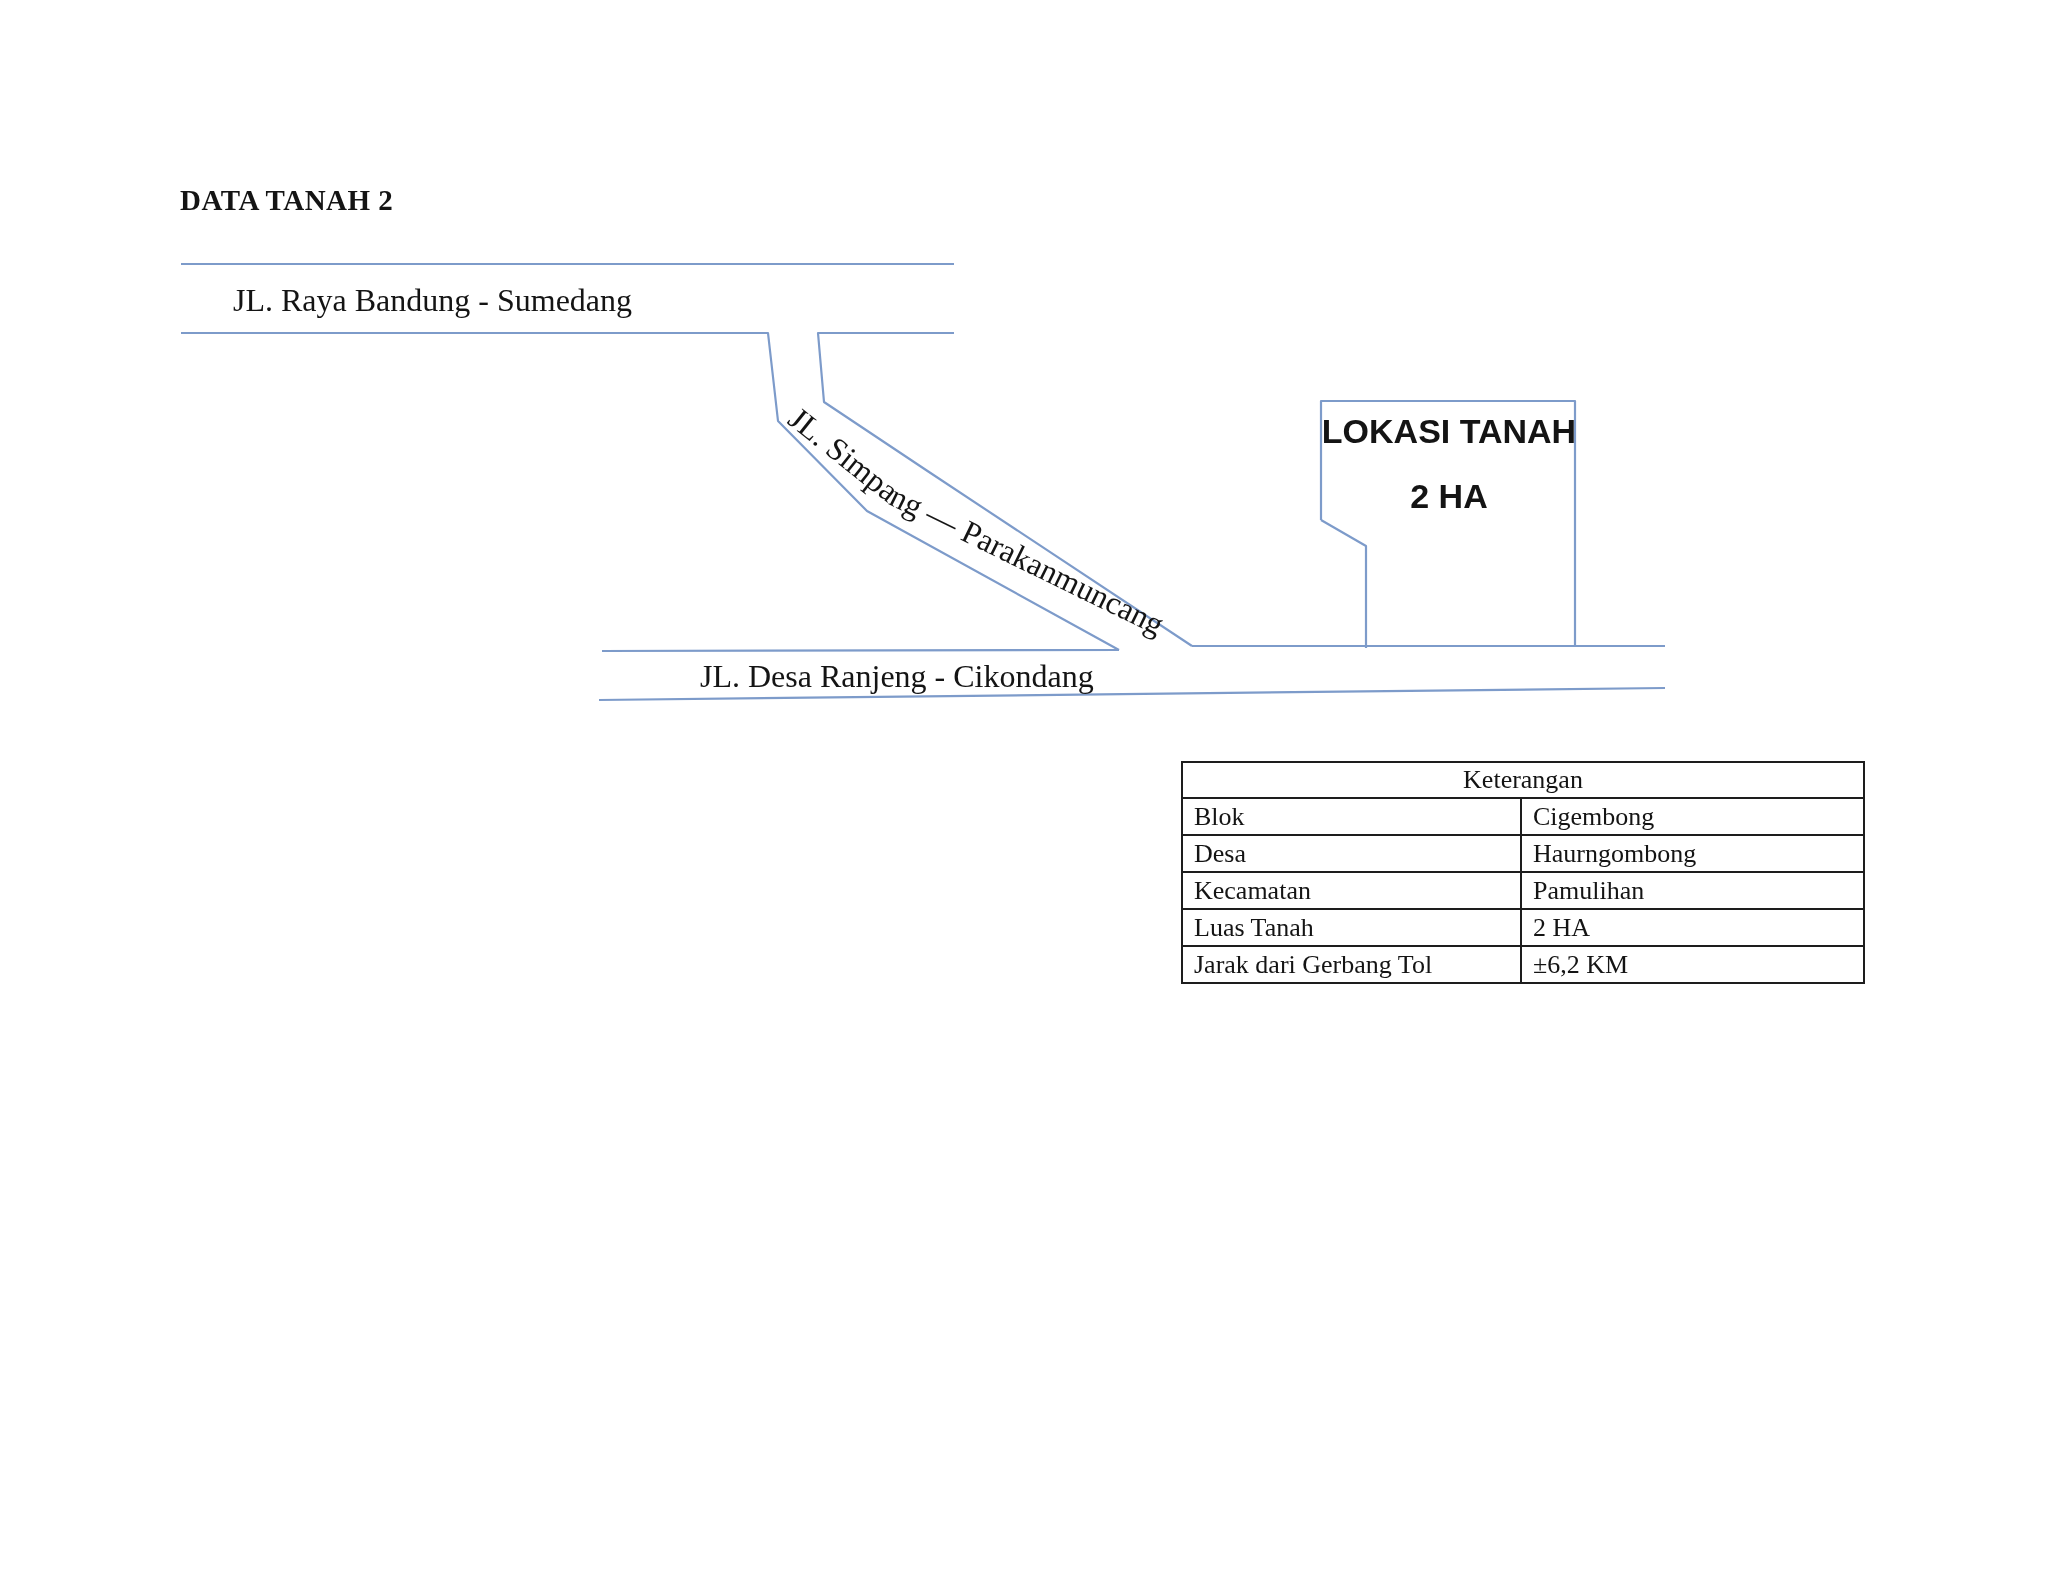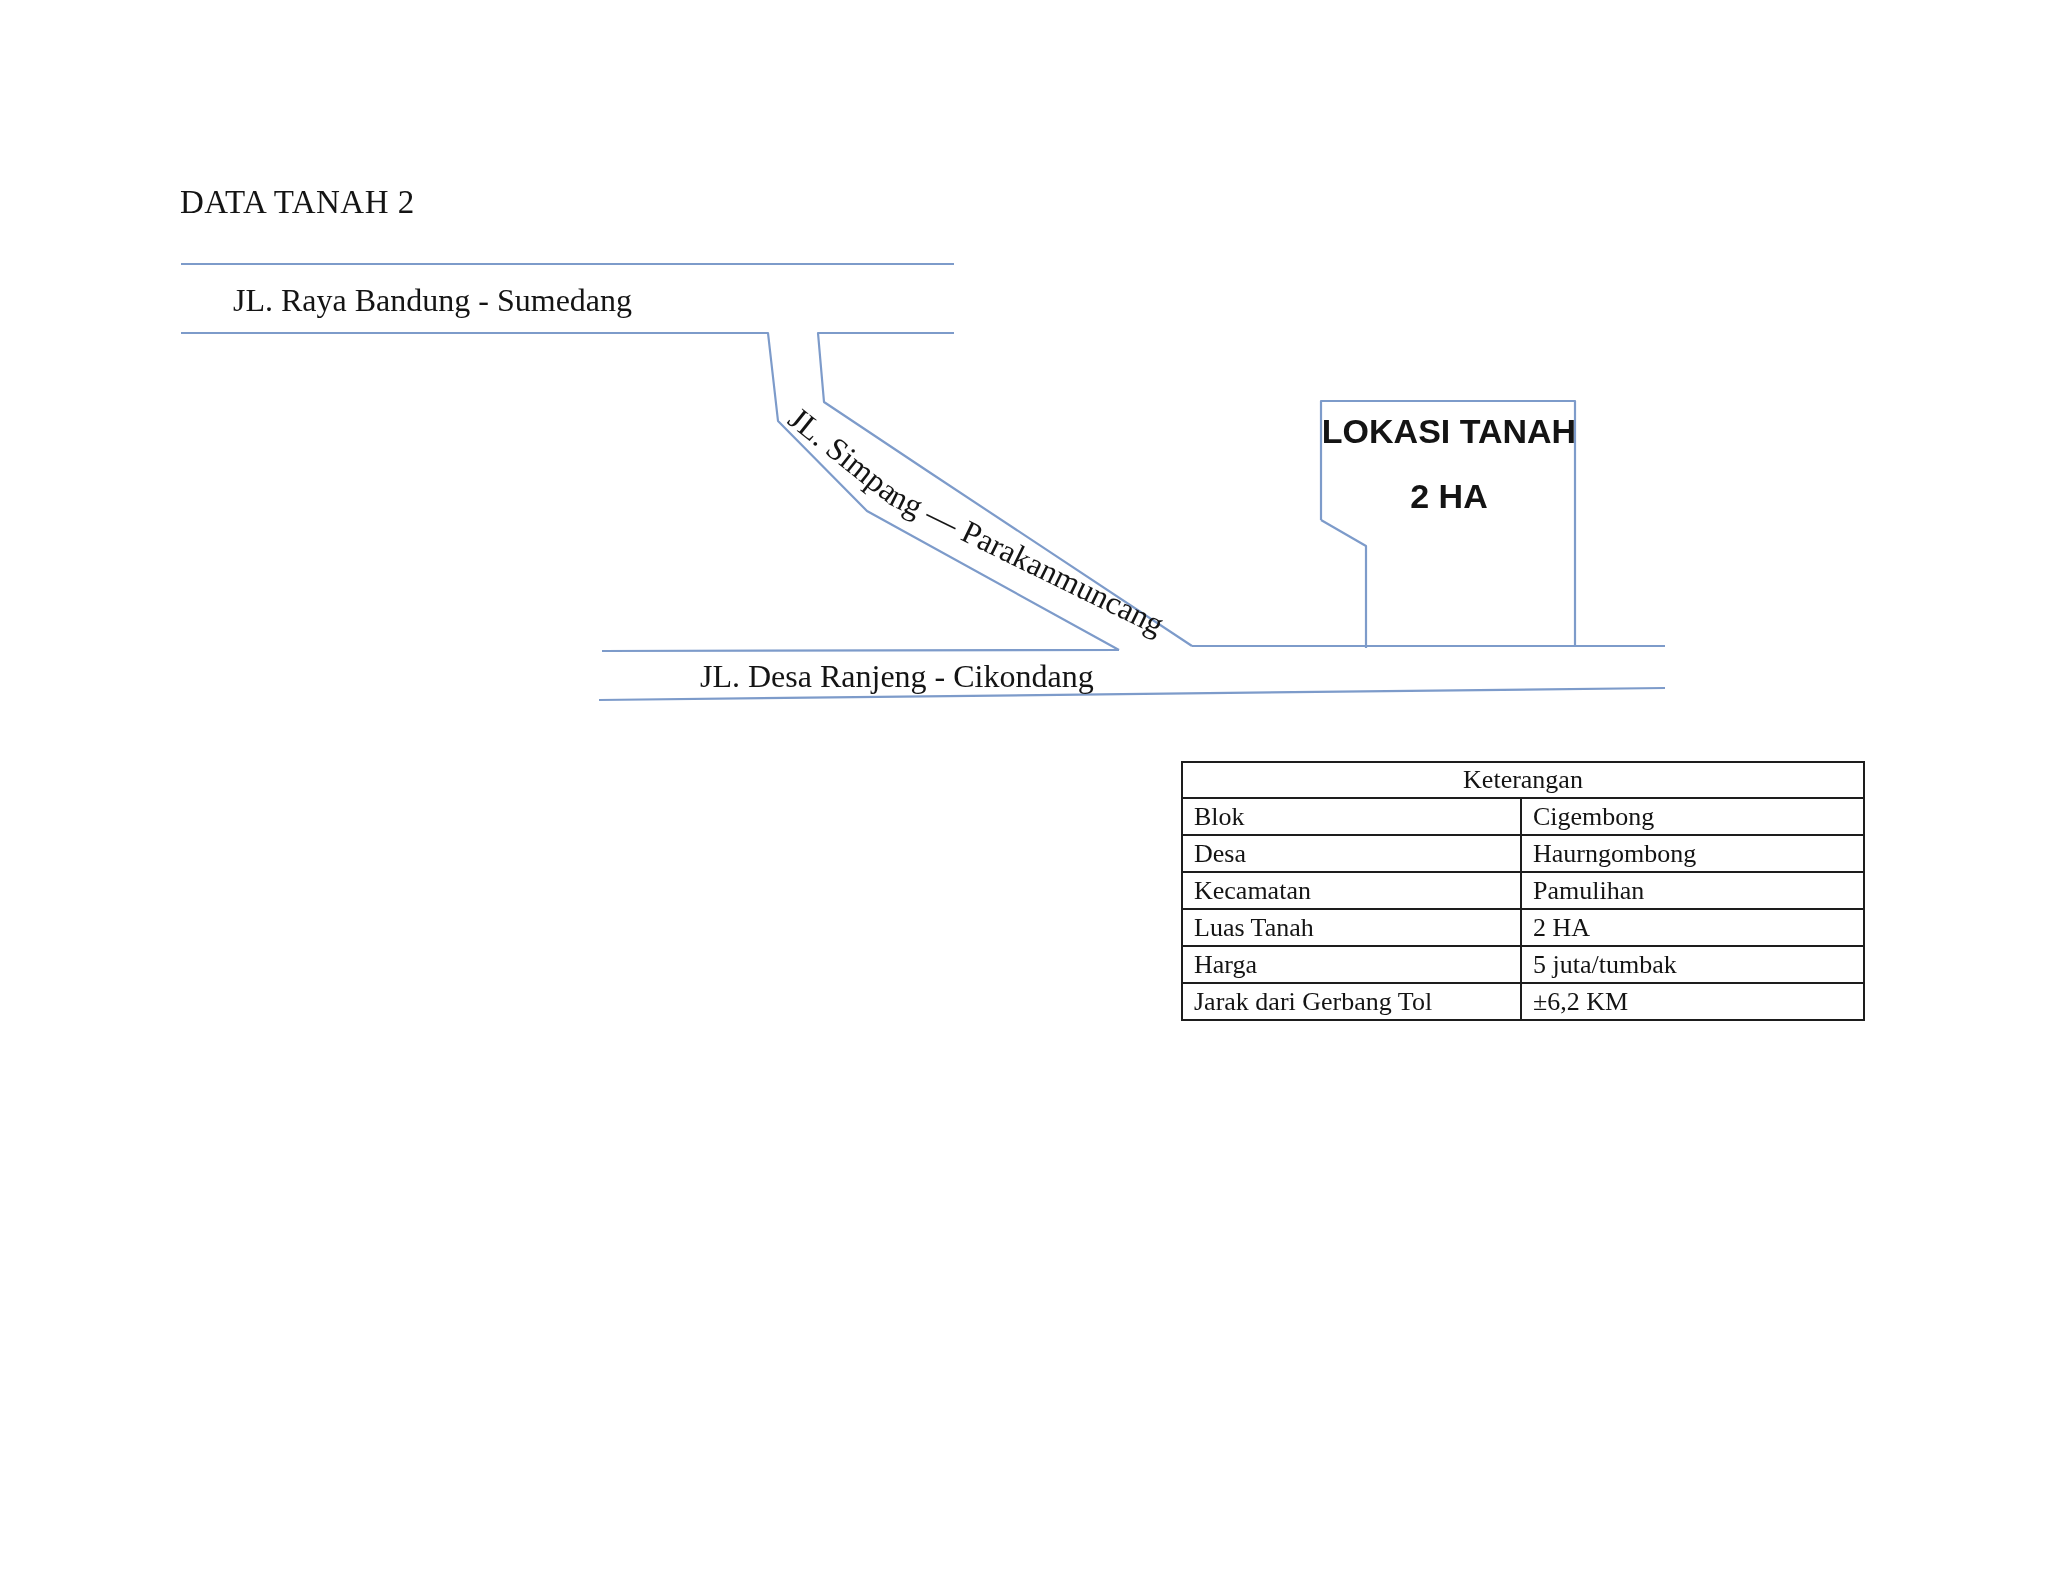--- a/index.html
+++ b/index.html
@@ -7,22 +7,22 @@
     width: 2048px; height: 1582px;
     background: #ffffff;
     position: relative;
     overflow: hidden;
     font-family: "Liberation Serif", serif;
   }
   .page-title {
     position: absolute;
     left: 180px; top: 184px;
     font-family: "Liberation Serif", serif;
-    font-weight: normal;
-    font-size: 33px;
+    font-weight: bold;
+    font-size: 29px;
     color: #141414;
     letter-spacing: 0.5px;
     white-space: nowrap;
   }
   svg.site-map {
     position: absolute;
     left: 0; top: 0;
     width: 2048px; height: 1582px;
   }
   .blue-line {
@@ -123,21 +123,17 @@
     </tr>
     <tr>
       <td>Kecamatan</td>
       <td>Pamulihan</td>
     </tr>
     <tr>
       <td>Luas Tanah</td>
       <td>2 HA</td>
     </tr>
     <tr>
-      <td>Harga</td>
-      <td>5 juta/tumbak</td>
-    </tr>
-    <tr>
       <td>Jarak dari Gerbang Tol</td>
       <td>±6,2 KM</td>
     </tr>
   </tbody>
 </table>
 
 </body></html>

